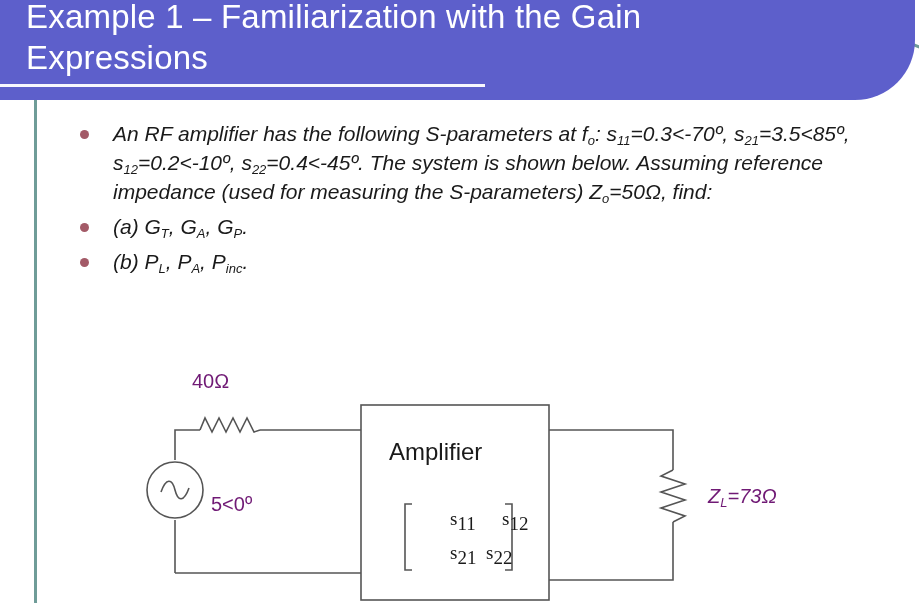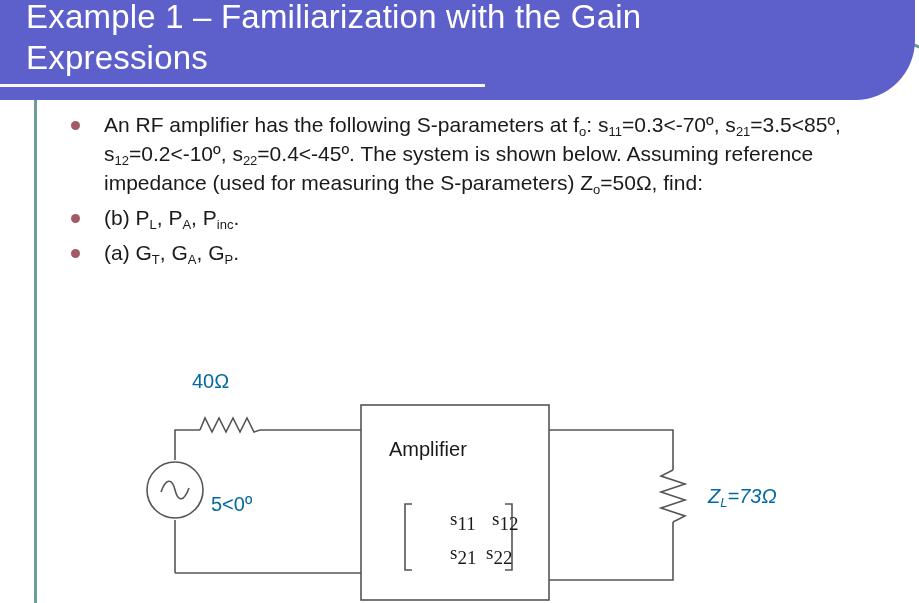--- a/index.html
+++ b/index.html
@@ -21,31 +21,31 @@
       position: absolute; left: 26px; top: -14px; color: #ffffff;
       font-size: 33px; line-height: 41px; font-weight: normal;
       letter-spacing: 0.2px;
     }
     .title-rule {
       position: absolute; left: 0; top: 85px; width: 485px; height: 3px;
       background: #ffffff; opacity: 0.95;
     }
     .bullets {
       position: absolute; left: 62px; top: 110px; width: 840px;
-      font-size: 21px; line-height: 29px; margin: 0; padding: 0; list-style: none;
+      font-size: 21px; line-height: 29px; margin: 9px; padding: 0; list-style: none; font-style: italic;
     }
     .bullet { position: relative; padding-left: 42px; margin-bottom: 6px; }
     .bullet::before {
       content: ""; position: absolute; left: 9px; top: 11px; width: 9px; height: 9px;
       border-radius: 50%; background: #a35a67;
     }
     sub { font-size: 13px; line-height: 0; vertical-align: -4px; }
     .circuit { position: absolute; left: 0; top: 0; width: 919px; height: 603px; }
-    .lbl { position: absolute; font-size: 20px; color: #0369a1; text-align: right; }
-    .amp-label { position: absolute; font-size: 20px; }
+    .lbl { position: absolute; font-size: 20px; color: #701a75; text-align: right; }
+    .amp-label { position: absolute; font-size: 24px; }
     .matrix {
       position: absolute; left: 404px; top: 502px; width: 110px; height: 70px;
       font-family: "Liberation Serif", serif; font-size: 19px; margin-left: 32px;
     }
     .matrix .cell { position: absolute; }
     .matrix .cell sub { font-size: 19px; vertical-align: -5px; }
   </style>
 </head>
 <body>
 
@@ -54,22 +54,22 @@
 <div class="header">
   <div class="title" style="left:66px; top:36px;">
     <div>Example 1 – Familiarization with the Gain</div>
     <div>Expressions</div>
   </div>
   <div class="title-rule" style="left:40px; top:124px; width:485px;"></div>
 </div>
 
 <ul class="bullets">
   <li class="bullet"><span>An RF amplifier has the following S-parameters at f</span><sub>o</sub><span>: s</span><sub>11</sub><span>=0.3&lt;-70º, s</span><sub>21</sub><span>=3.5&lt;85º, s</span><sub>12</sub><span>=0.2&lt;-10º, s</span><sub>22</sub><span>=0.4&lt;-45º.  The system is shown below.  Assuming reference impedance (used for measuring the S-parameters) Z</span><sub>o</sub><span>=50Ω, find:</span></li>
+  <li class="bullet"><span>(a) G</span><sub>T</sub><span>, G</span><sub>A</sub><span>, G</span><sub>P</sub><span>.</span></li>
   <li class="bullet"><span>(b) P</span><sub>L</sub><span>, P</span><sub>A</sub><span>, P</span><sub>inc</sub><span>.</span></li>
-  <li class="bullet"><span>(a) G</span><sub>T</sub><span>, G</span><sub>A</sub><span>, G</span><sub>P</sub><span>.</span></li>
 </ul>
 
 <svg class="circuit" viewBox="0 0 919 603" xmlns="http://www.w3.org/2000/svg">
   <g stroke="#555" stroke-width="1.6" fill="none">
 
     <polyline points="175,460 175,430 200,430"></polyline>
     <polyline points="200,430 205,418 212,432 219,418 226,432 233,418 240,432 247,418 254,432 260,430"></polyline>
     <line x1="260" y1="430" x2="361" y2="430"></line>
     <line x1="175" y1="520" x2="175" y2="573"></line>
     <line x1="175" y1="573" x2="361" y2="573"></line>
@@ -87,18 +87,18 @@
     <polyline points="505,504 512,504 512,570 505,570"></polyline>
   </g>
 </svg>
 
 <div class="lbl" style="left:192px; top:370px;">40Ω</div>
 <div class="lbl" style="left:211px; top:493px;">5&lt;0º</div>
 <div class="amp-label" style="left:389px; top:438px;">Amplifier</div>
 
 <div class="matrix">
   <span class="cell" style="left:14px; top:6px;"><span>s</span><sub>11</sub></span>
-  <span class="cell" style="left:56px; top:6px;"><span>s</span><sub>12</sub></span>
+  <span class="cell" style="left:66px; top:6px;"><span>s</span><sub>12</sub></span>
   <span class="cell" style="left:14px; top:40px;"><span>s</span><sub>21</sub></span>
   <span class="cell" style="left:50px; top:40px;"><span>s</span><sub>22</sub></span>
 </div>
 
 <div class="lbl" style="left:708px; top:485px;font-style:italic;"><span>Z</span><sub>L</sub><span>=73Ω</span></div>
 
 </body></html>

